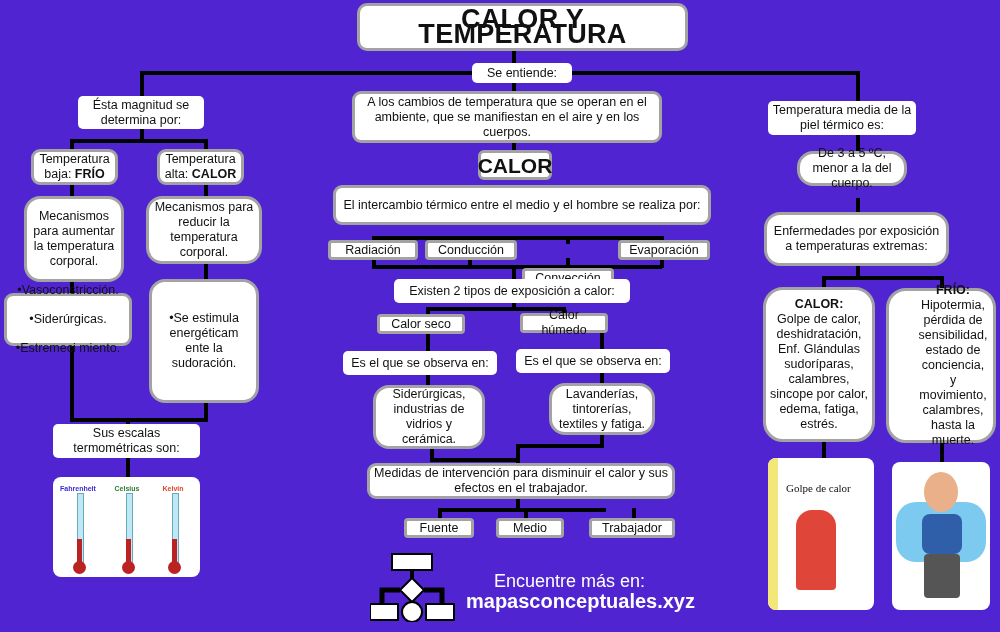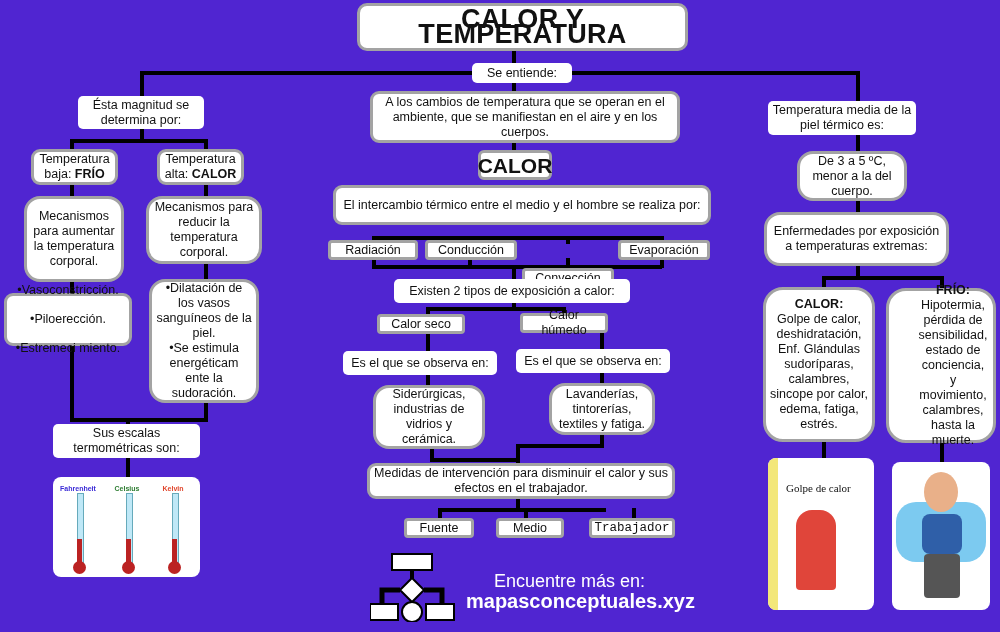--- a/index.html
+++ b/index.html
@@ -88,25 +88,24 @@
 <div class="box" style="left:31px;top:149px;width:87px;height:36px;">
   <span><span>Temperatura baja: </span><b>FRÍO</b></span>
 </div>
 <div class="box" style="left:157px;top:149px;width:87px;height:36px;">
   <span><span>Temperatura alta: </span><b>CALOR</b></span>
 </div>
 <div class="box round" style="left:24px;top:196px;width:100px;height:86px;">Mecanismos para aumentar la temperatura corporal.</div>
 <div class="box round" style="left:146px;top:196px;width:116px;height:68px;">Mecanismos para reducir  la temperatura corporal.</div>
 <div class="box" style="left:4px;top:293px;width:128px;height:53px;flex-direction:column;gap:14px;">
   <div>•Vasoconstricción.</div>
-  <div>•Piloerección.</div>
+  <div>•Siderúrgicas.</div>
   <div>•Estremeci  miento.</div>
 </div>
 <div class="box round" style="left:149px;top:279px;width:110px;height:124px;flex-direction:column;">
-  <div>•Dilatación  de los vasos sanguíneos de la piel.</div>
   <div>•Se estimula energéticam ente la sudoración.</div>
 </div>
 <div class="box soft" style="left:53px;top:424px;width:147px;height:34px;">Sus escalas termométricas son:</div>
 <div class="card" style="left:53px;top:477px;width:147px;height:100px;">
   <div class="therm-col" style="left:5px;">
     <div class="therm-name" style="color:#3b2bd6;">Fahrenheit</div>
   </div>
   <div class="therm-col" style="left:54px;">
     <div class="therm-name" style="color:#2e7d32;">Celsius</div>
   </div>
@@ -117,41 +116,41 @@
     <div class="mercury" style="left:24px;"></div>
     <div class="bulb" style="left:20px;"></div>
   <div class="tube" style="left:73px;"></div>
     <div class="mercury" style="left:73px;"></div>
     <div class="bulb" style="left:69px;"></div>
   <div class="tube" style="left:119px;"></div>
     <div class="mercury" style="left:119px;"></div>
     <div class="bulb" style="left:115px;"></div>
 </div>
 
-<div class="box" style="left:370px;top:91px;width:310px;height:52px;">A los cambios de temperatura que se operan en el  ambiente, que se manifiestan en el aire y en los cuerpos.</div>
+<div class="box" style="left:352px;top:91px;width:310px;height:52px;">A los cambios de temperatura que se operan en el  ambiente, que se manifiestan en el aire y en los cuerpos.</div>
 <div class="box calor" style="left:478px;top:150px;width:74px;height:30px;">CALOR</div>
 <div class="box" style="left:333px;top:185px;width:378px;height:40px;">El intercambio térmico entre el medio y el hombre se realiza por:</div>
 <div class="box" style="left:328px;top:240px;width:90px;height:20px;border-radius:4px;">Radiación</div>
 <div class="box" style="left:425px;top:240px;width:92px;height:20px;border-radius:4px;">Conducción</div>
 <div class="box" style="left:522px;top:240px;width:92px;height:20px;border-radius:4px;margin-top:28px;">Convección</div>
 <div class="box" style="left:618px;top:240px;width:92px;height:20px;border-radius:4px;">Evaporación</div>
 <div class="box soft" style="left:394px;top:279px;width:236px;height:24px;">Existen 2 tipos de exposición a calor:</div>
 <div class="box" style="left:377px;top:314px;width:88px;height:20px;border-radius:4px;">Calor seco</div>
 <div class="box" style="left:520px;top:313px;width:88px;height:20px;border-radius:4px;">Calor húmedo</div>
 <div class="box soft" style="left:343px;top:351px;width:154px;height:24px;">Es el que se observa en:</div>
 <div class="box soft" style="left:516px;top:349px;width:154px;height:24px;">Es el que se observa en:</div>
 <div class="box round" style="left:373px;top:385px;width:112px;height:64px;">Siderúrgicas, industrias de vidrios y cerámica.</div>
 <div class="box round" style="left:549px;top:383px;width:106px;height:52px;">Lavanderías, tintorerías, textiles y fatiga.</div>
 <div class="box" style="left:367px;top:463px;width:308px;height:36px;">Medidas de intervención para disminuir el calor y sus efectos en el trabajador.</div>
 <div class="box" style="left:404px;top:518px;width:70px;height:20px;border-radius:4px;">Fuente</div>
 <div class="box" style="left:496px;top:518px;width:68px;height:20px;border-radius:4px;">Medio</div>
-<div class="box" style="left:589px;top:518px;width:86px;height:20px;border-radius:4px;font-family:Liberation Mono, monospace;">Trabajador</div>
+<div class="box" style="left:589px;top:518px;width:86px;height:20px;border-radius:4px;">Trabajador</div>
 
 <div class="box soft" style="left:768px;top:101px;width:148px;height:34px;">Temperatura media de  la piel térmico es:</div>
-<div class="box round" style="left:797px;top:151px;width:110px;height:50px;">De 3 a 5 ºC, menor  a la del cuerpo.</div>
+<div class="box round" style="left:797px;top:151px;width:110px;height:35px;">De 3 a 5 ºC, menor  a la del cuerpo.</div>
 <div class="box round" style="left:764px;top:212px;width:185px;height:54px;">Enfermedades por exposición  a temperaturas extremas:</div>
 <div class="box round" style="left:763px;top:287px;width:112px;height:155px;flex-direction:column;border-radius:20px;">
   <b>CALOR:</b>
   <div>Golpe de  calor, deshidratación, Enf. Glándulas sudoríparas, calambres, sincope por calor, edema, fatiga, estrés.</div>
 </div>
 <div class="box round" style="left:886px;top:288px;width:110px;height:155px;flex-direction:column;border-radius:20px;padding-left:28px;">
   <b>FRÍO:</b>
   <div>Hipotermia, pérdida de sensibilidad, estado de conciencia, y movimiento, calambres, hasta la muerte.</div>
 </div>
 <div class="card" style="left:768px;top:458px;width:106px;height:152px;overflow:hidden;">

